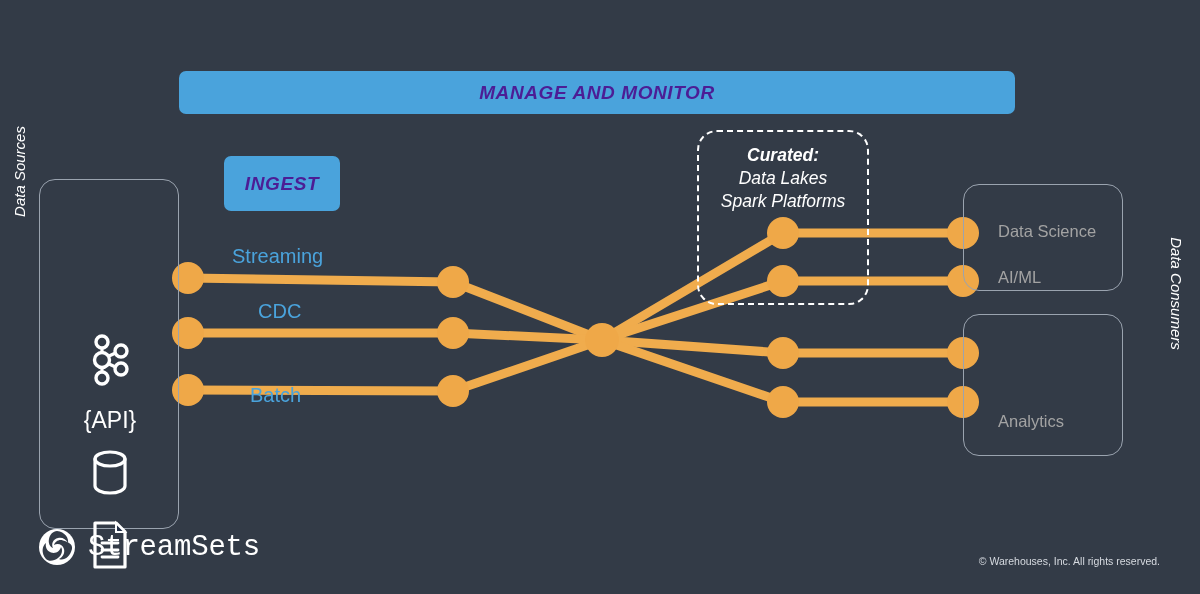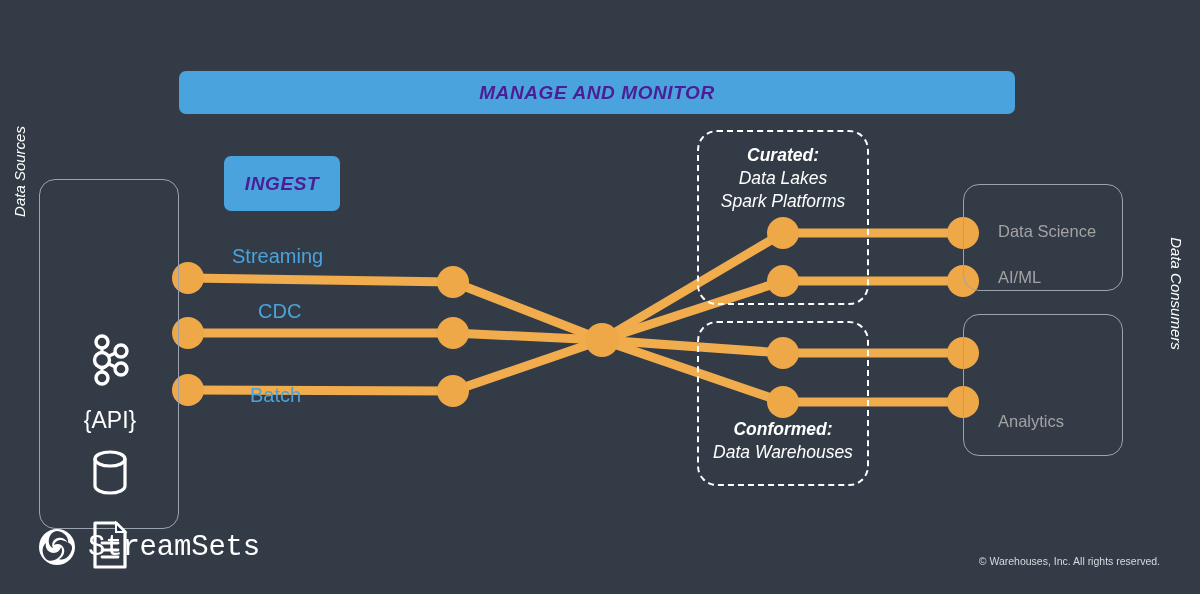--- a/index.html
+++ b/index.html
@@ -281,26 +281,20 @@
 
 
   <div class="dashed-panel" id="curated-panel">
     <div class="zone-label" id="curated-label">
       <b>Curated:</b><br>
       <span>Data Lakes</span><br>
       <span>Spark Platforms</span>
     </div>
   </div>
 
-  <div class="dashed-panel" id="conformed-panel">
-    <div class="zone-label" id="conformed-label">
-      <b>Conformed:</b><br>
-      <span>Data Warehouses</span>
-    </div>
-  </div>
 
   <div class="solid-panel" id="consumer-box-top"></div>
   <div class="solid-panel" id="consumer-box-bottom"></div>
 
   <div class="consumer-label" id="label-data-science">Data Science</div>
   <div class="consumer-label" id="label-ai-ml">AI/ML</div>
   <div class="consumer-label" id="label-analytics">Analytics</div>
 
   <div class="vlabel" id="data-consumers-vlabel">Data Consumers</div>
 

